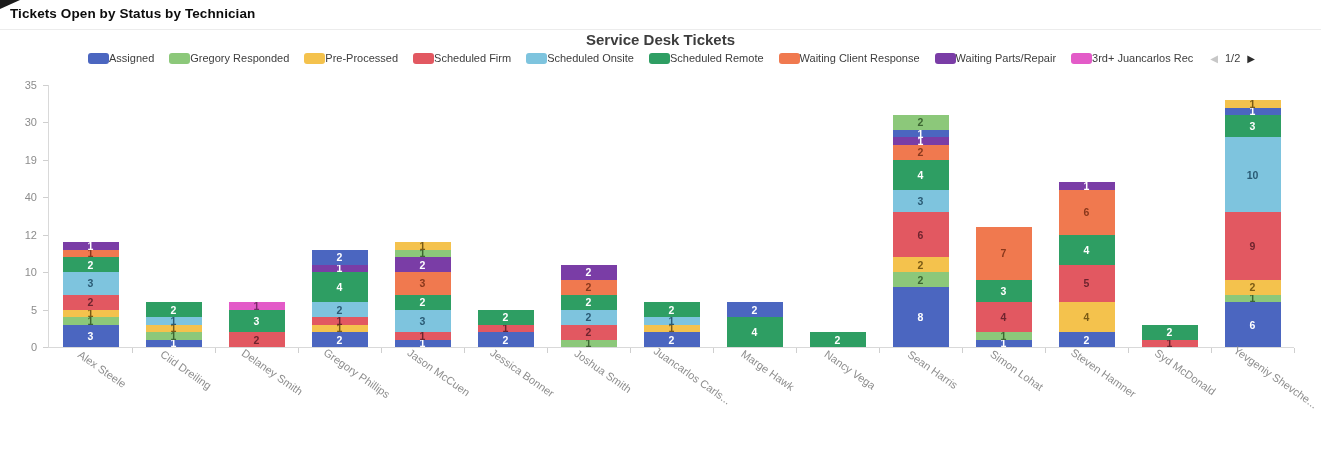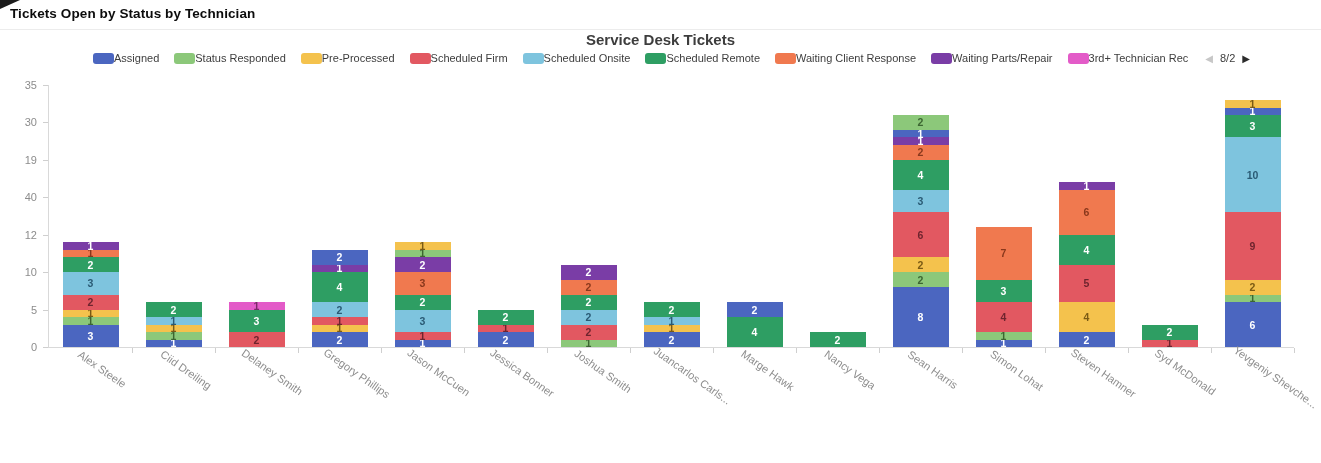--- a/index.html
+++ b/index.html
@@ -72,46 +72,46 @@
 
 <div class="chart-title">Service Desk Tickets</div>
 
 <div class="legend">
 
   <span id="legend-items" style="display:contents"><span class="legend-item">
         <span class="legend-swatch" style="background: rgb(75, 102, 192);"></span>
         <span>Assigned</span>
       </span><span class="legend-item">
         <span class="legend-swatch" style="background: rgb(140, 200, 122);"></span>
-        <span>Status Responded</span>
+        <span>Gregory Responded</span>
       </span><span class="legend-item">
         <span class="legend-swatch" style="background: rgb(244, 194, 77);"></span>
         <span>Pre-Processed</span>
       </span><span class="legend-item">
         <span class="legend-swatch" style="background: rgb(226, 88, 97);"></span>
         <span>Scheduled Firm</span>
       </span><span class="legend-item">
         <span class="legend-swatch" style="background: rgb(126, 196, 222);"></span>
         <span>Scheduled Onsite</span>
       </span><span class="legend-item">
         <span class="legend-swatch" style="background: rgb(46, 158, 99);"></span>
         <span>Scheduled Remote</span>
       </span><span class="legend-item">
         <span class="legend-swatch" style="background: rgb(240, 121, 79);"></span>
         <span>Waiting Client Response</span>
       </span><span class="legend-item">
         <span class="legend-swatch" style="background: rgb(122, 61, 166);"></span>
         <span>Waiting Parts/Repair</span>
       </span><span class="legend-item">
         <span class="legend-swatch" style="background: rgb(227, 91, 200);"></span>
-        <span>3rd+ Technician Rec</span>
+        <span>3rd+ Juancarlos Rec</span>
       </span></span>
   <span class="legend-pager">
     <span class="pager-prev">◀</span>
-    <span class="pager-page">8/2</span>
+    <span class="pager-page">1/2</span>
     <span class="pager-next">▶</span>
   </span>
 </div>
 
 <div class="yaxis" id="yaxis">
     <div class="ytick" style="bottom: 0px;">
       <span class="lbl">0</span>
       <span class="mark"></span>
     </div>
     <div class="ytick" style="bottom: 37.4286px;">

